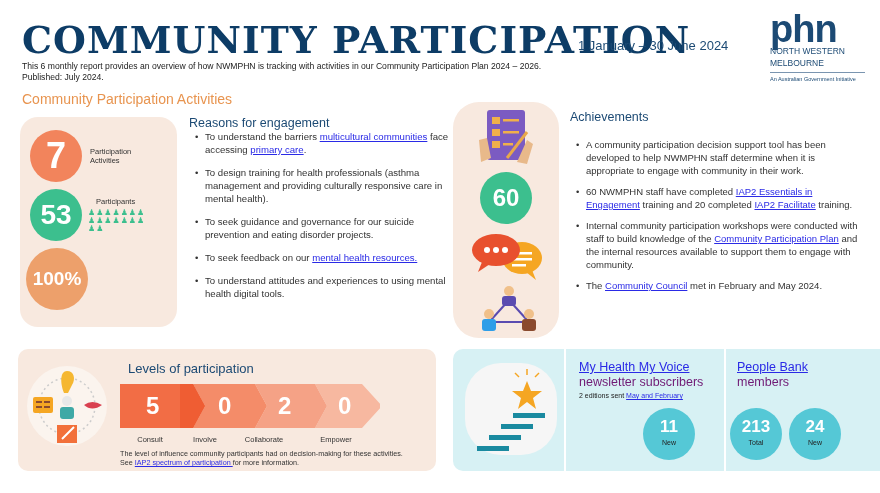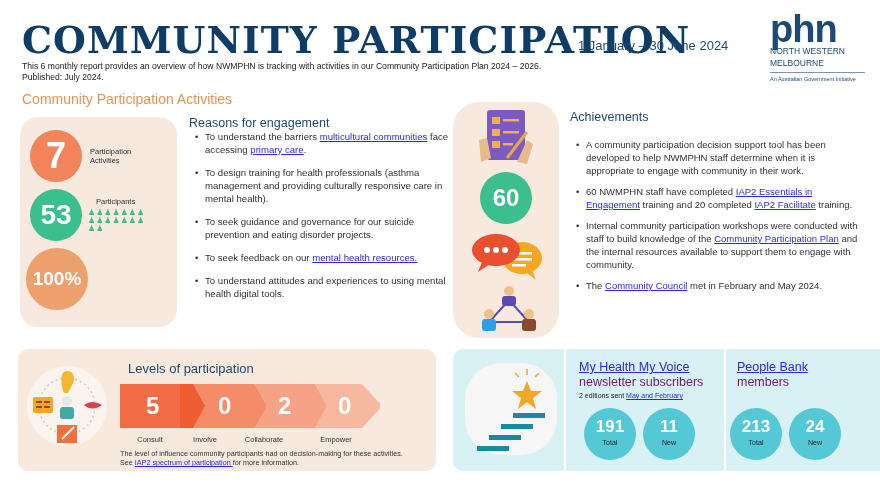--- a/index.html
+++ b/index.html
@@ -214,24 +214,20 @@
     <rect x="12" y="83" width="32" height="5" fill="#1a8aa0"></rect>
   </svg>
   <div class="divider" style="left:111px"></div>
   <div class="divider" style="left:271px"></div>
 
   <div class="reach-col" style="left:126px">
     <a class="t1">My Health My Voice</a>
     <div class="t2">newsletter subscribers</div>
     <div class="t3"><span>2 editions sent </span><a>May and February</a></div>
   </div>
-  <div class="bubble" style="left:131px;top:59px">
-    <div class="n">191</div>
-    <div class="s">Total</div>
-  </div>
   <div class="bubble" style="left:190px;top:59px">
     <div class="n">11</div>
     <div class="s">New</div>
   </div>
 
   <div class="reach-col" style="left:284px">
     <a class="t1">People Bank</a>
     <div class="t2">members</div>
   </div>
   <div class="bubble" style="left:277px;top:59px">

